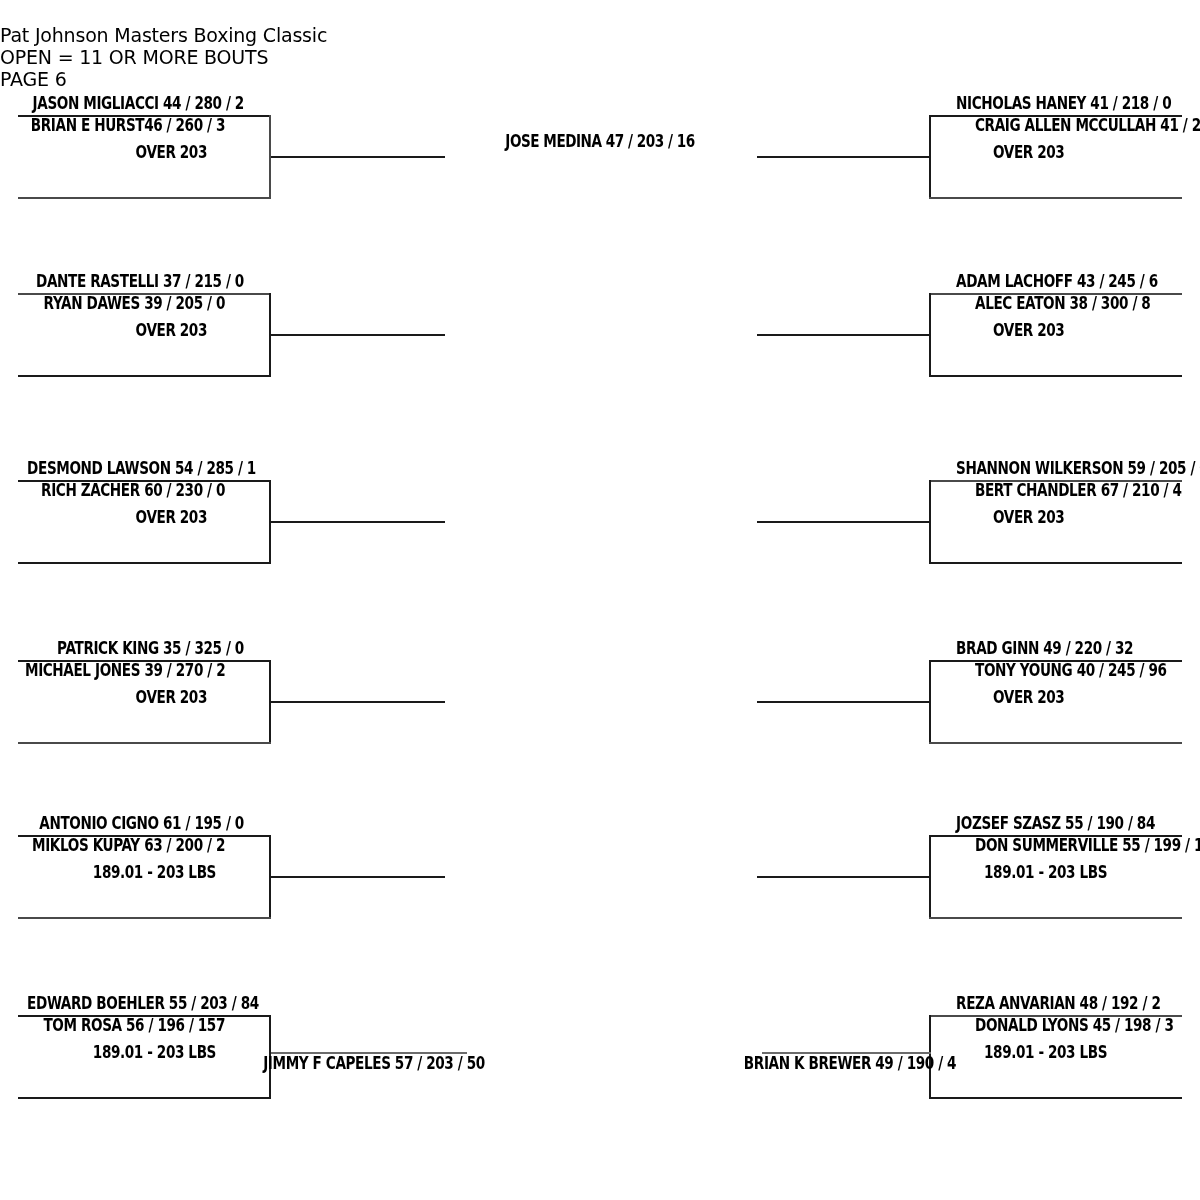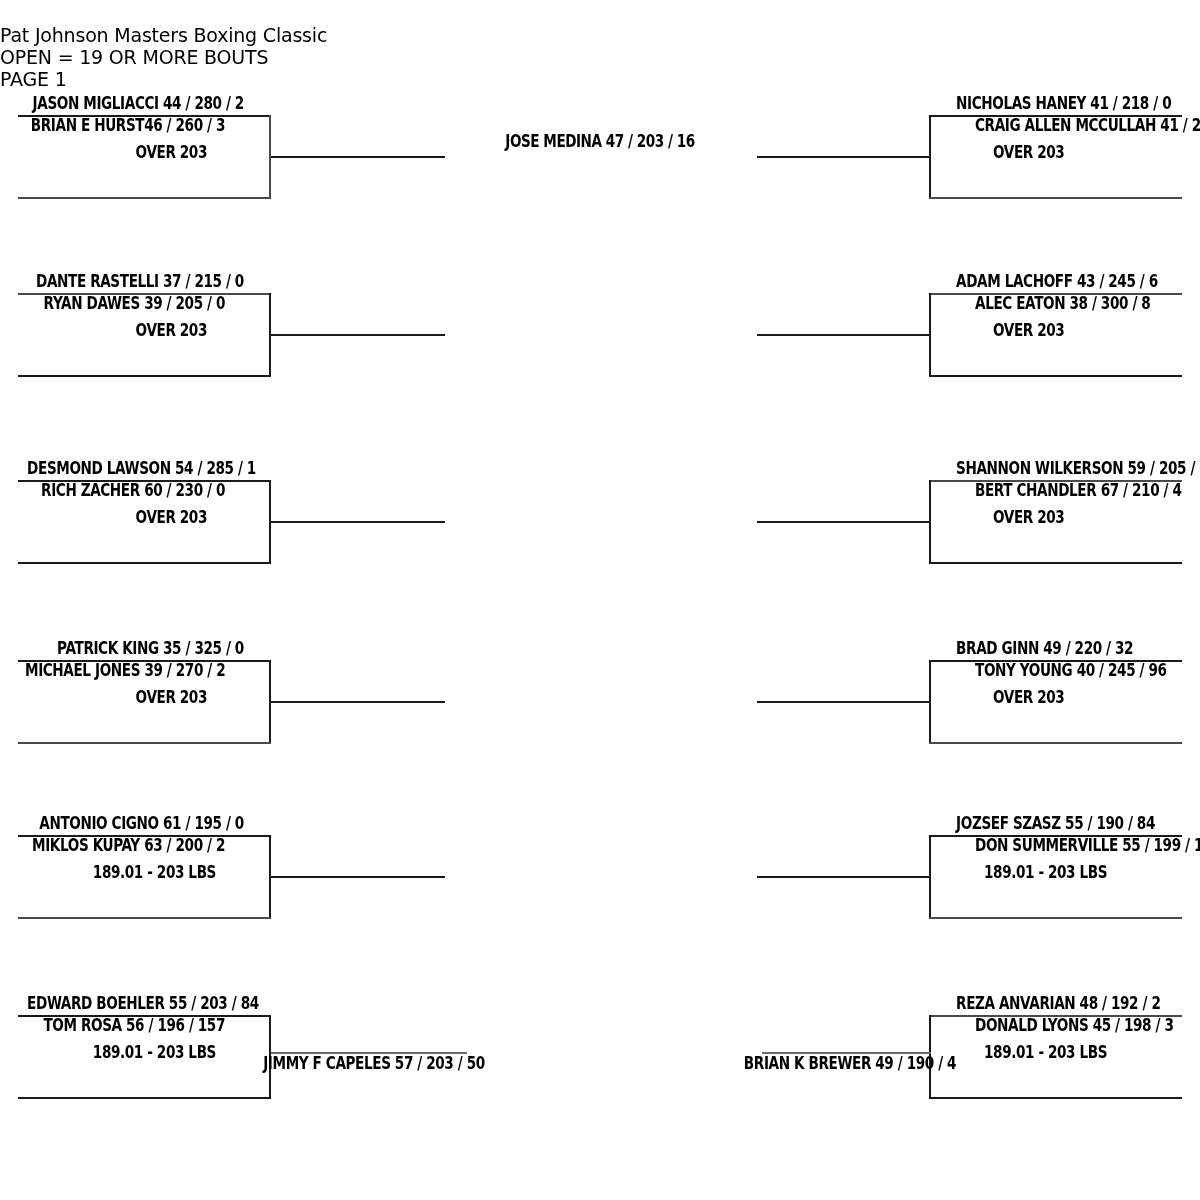--- a/index.html
+++ b/index.html
@@ -99,22 +99,22 @@
     transform: scaleX(0.80);
   }
 </style>
 </head>
 <body>
 
 <div id="page">
 
   <div class="header">
     <div class="header-line">Pat Johnson Masters Boxing Classic</div>
-    <div class="header-line">OPEN  = 19 OR MORE  BOUTS</div>
-    <div class="header-line">PAGE 1</div>
+    <div class="header-line">OPEN  = 11 OR MORE  BOUTS</div>
+    <div class="header-line">PAGE 6</div>
   </div>
 
   <div class="champion-name">JOSE MEDINA 47 / 203 / 16</div>
 
   <div class="box">
     <div class="edge h dark" style="left:18px; top:115px; width:253px;"></div>
     <div class="edge v" style="left:269px; top:115px; height:84px;"></div>
     <div class="edge h" style="left:18px; top:197px; width:253px;"></div>
   </div>
   <div class="stub" style="left:271px; top:156px; width:174px;"></div>

